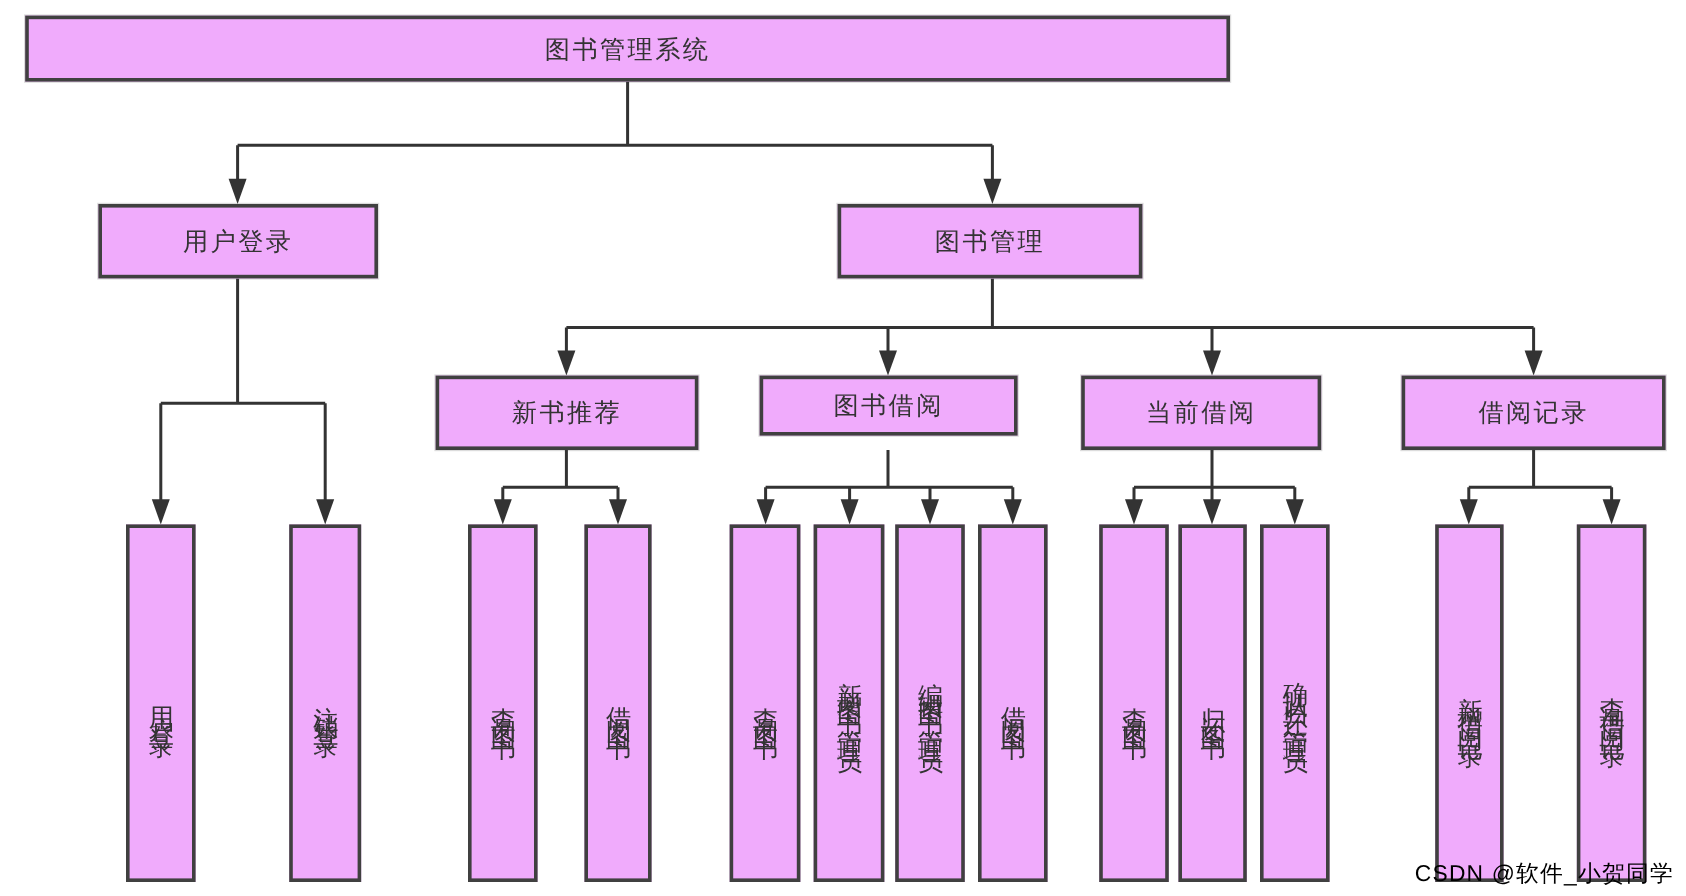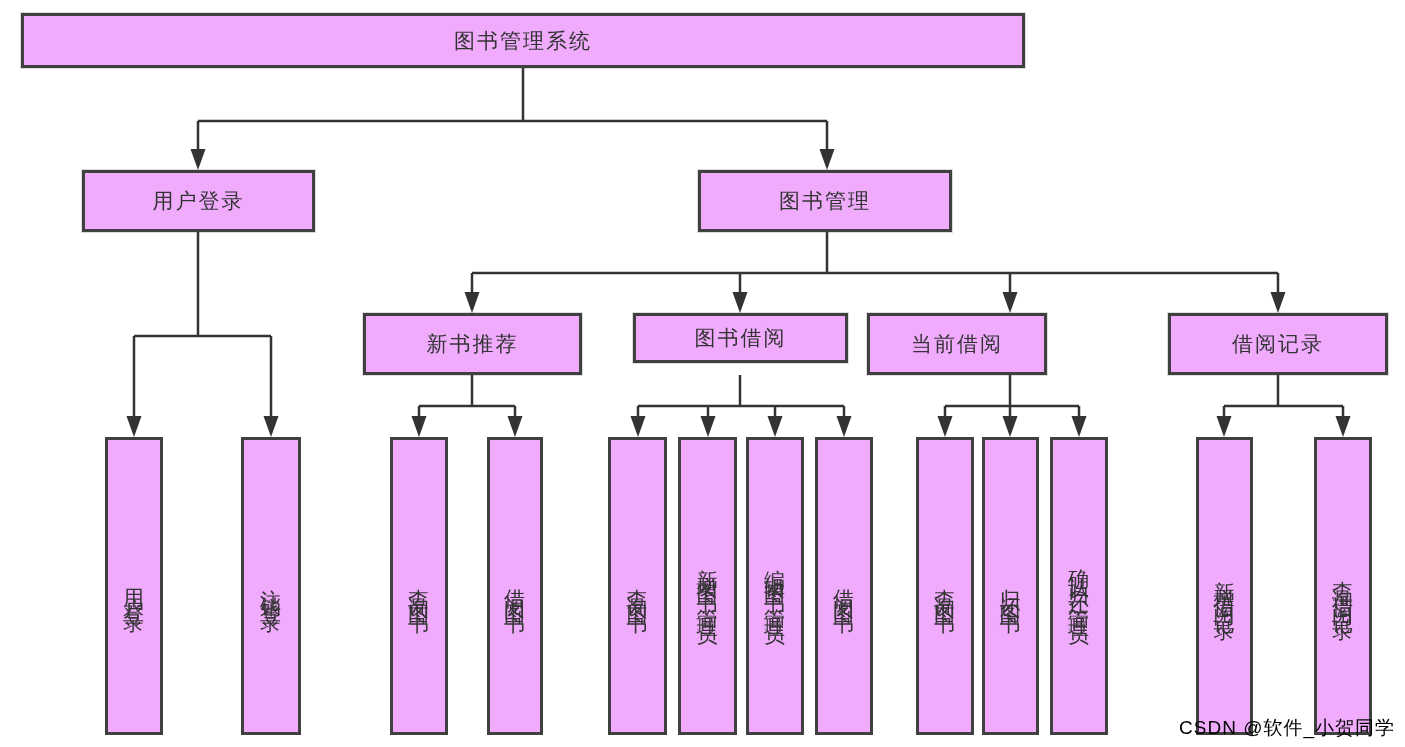--- a/index.html
+++ b/index.html
@@ -60,21 +60,21 @@
       </g>
   </svg>
 
   <div class="box h" style="left:21px;top:13px;width:1004px;height:55px">图书管理系统</div>
 
   <div class="box h" style="left:82px;top:170px;width:233px;height:62px">用户登录</div>
   <div class="box h" style="left:698px;top:170px;width:254px;height:62px">图书管理</div>
 
   <div class="box h" style="left:363px;top:313px;width:219px;height:62px">新书推荐</div>
   <div class="box h" style="left:633px;top:313px;width:215px;height:50px">图书借阅</div>
-  <div class="box h" style="left:867px;top:313px;width:180px;height:62px">当前借阅</div>
+  <div class="box h" style="left:901px;top:313px;width:200px;height:62px">当前借阅</div>
   <div class="box h" style="left:1168px;top:313px;width:220px;height:62px">借阅记录</div>
 
   <div class="box v" style="left:105px;top:437px;width:58px;height:298px">用户登录</div>
   <div class="box v" style="left:241px;top:437px;width:60px;height:298px">注销登录</div>
 
   <div class="box v" style="left:390px;top:437px;width:58px;height:298px">查询图书</div>
   <div class="box v" style="left:487px;top:437px;width:56px;height:298px">借阅图书</div>
 
   <div class="box v" style="left:608px;top:437px;width:59px;height:298px">查询图书</div>
   <div class="box v" style="left:678px;top:437px;width:59px;height:298px">新增图书（管理员）</div>

